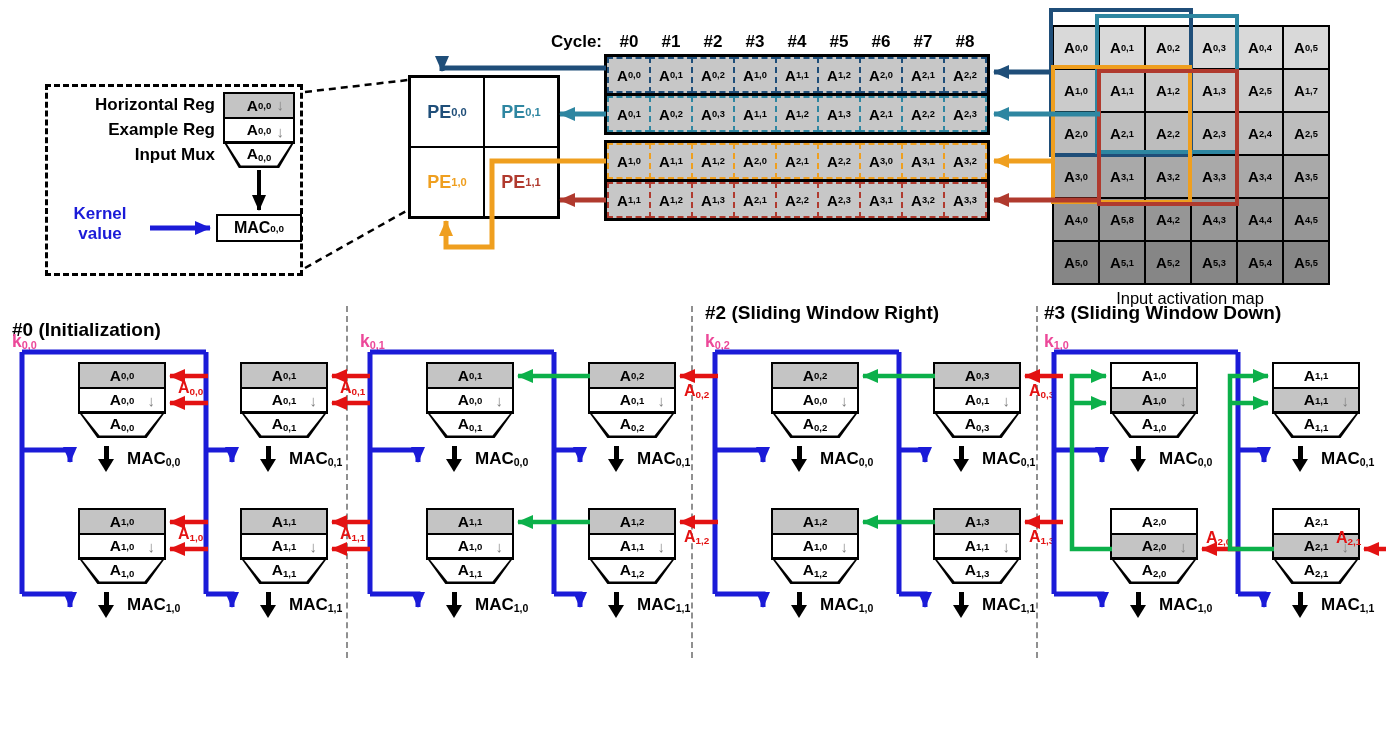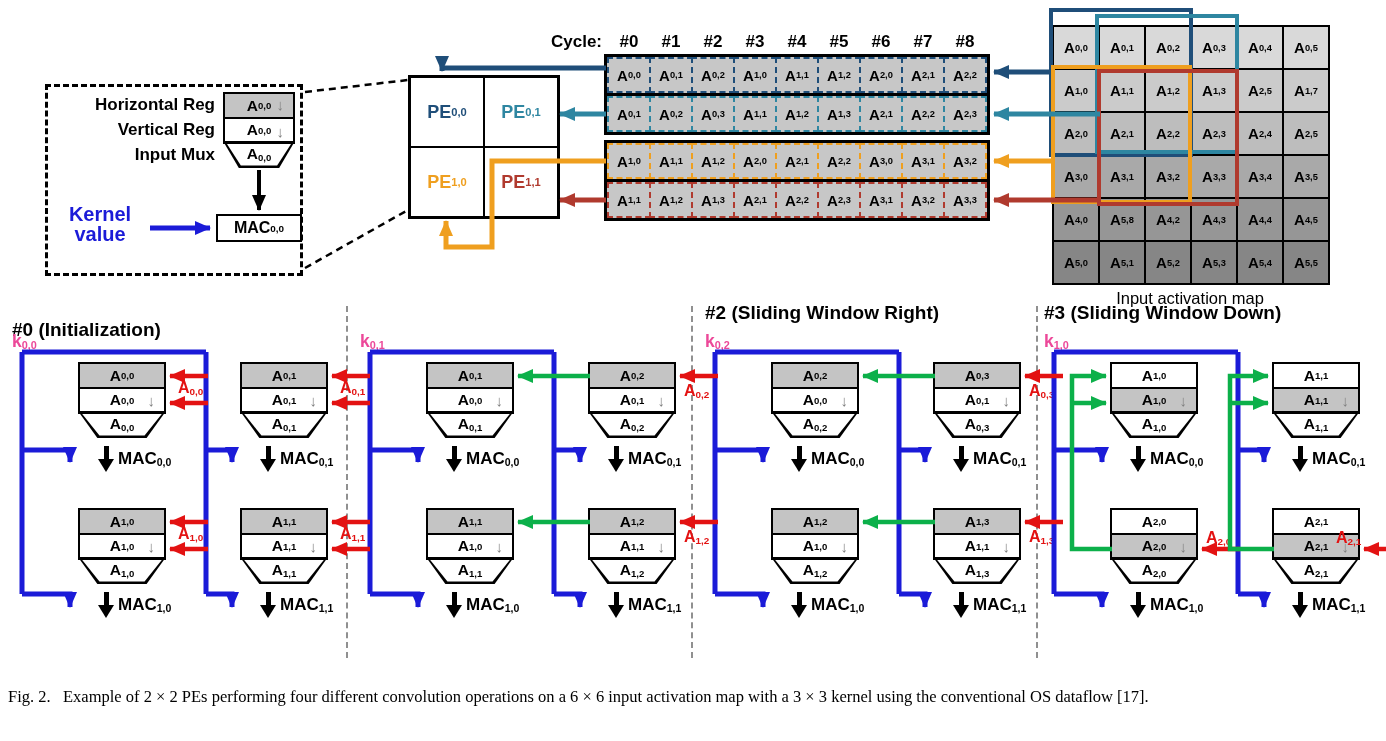--- a/index.html
+++ b/index.html
@@ -10,39 +10,39 @@
   sub{font-size:0.62em;vertical-align:-0.22em}
   svg.overlay{position:absolute;left:0;top:0;width:1386px;height:741px;pointer-events:none;z-index:30}
 
   
   .c-navy{color:#1f4e79}.c-teal{color:#2e86a1}.c-orange{color:#ef9f1f}.c-dred{color:#b03a2e}
   .c-blue{color:#1b1bd8}
 
   
   .detail-box{left:45px;top:84px;width:258px;height:192px;border:3px dashed #000;z-index:5}
   .dlabel{left:50px;width:165px;text-align:right;font-weight:bold;font-size:17px;line-height:20px;z-index:6}
-  .kv-label{left:52px;top:204px;width:96px;text-align:center;font-weight:bold;font-size:20px;line-height:20px;z-index:6}
+  .kv-label{left:52px;top:204px;width:96px;text-align:center;font-weight:bold;font-size:17px;line-height:20px;z-index:6}
   .macbox{left:216px;top:214px;width:86px;height:28px;border:2.5px solid #000;background:#fff;
           display:flex;align-items:center;justify-content:center;font-weight:bold;font-size:16px;z-index:6}
 
   
   .stack{width:88px;z-index:10}
   .reg{height:27px;border:2.5px solid #000;background:#fff;display:flex;align-items:center;
        justify-content:center;font-weight:bold;font-size:15.5px}
   .reg.gray{background:#c4c4c4}
   .reg + .reg,.reg + .mux{margin-top:-2.5px}
   .mux{position:relative;height:27px;background:#000;clip-path:polygon(0 0,100% 0,78% 100%,22% 100%);
        display:flex;align-items:center;justify-content:center;font-weight:bold;font-size:15.5px}
   .mux::before{content:"";position:absolute;left:3px;right:3px;top:2.5px;bottom:2.5px;background:#fff;
        clip-path:polygon(1% 0,99% 0,77.5% 100%,22.5% 100%)}
   .muxt{position:relative;z-index:1}
   .shift{position:absolute;right:11px;top:30px;color:#808080;font-weight:bold;font-size:15px;z-index:2}
 
   
-  .macrow{display:flex;align-items:flex-start;gap:3px;z-index:12}
+  .macrow{display:flex;align-items:flex-start;gap:12px;z-index:12}
   .mac-arrow{width:17px;height:26px;position:relative;flex:none}
   .mac-arrow::before{content:"";position:absolute;left:6px;top:0;width:5px;height:13px;background:#000}
   .mac-arrow::after{content:"";position:absolute;left:0;top:13px;border-left:8.5px solid transparent;
        border-right:8.5px solid transparent;border-top:13px solid #000}
   .mac-label{font-weight:bold;font-size:17px;line-height:26px;white-space:nowrap}
 
   
   .pe-grid{left:408px;top:75px;display:grid;grid-template-columns:74px 74px;grid-auto-rows:70px;
        border:2px solid #000;background:#000;z-index:5}
   .pe-cell{border:1.5px solid #000;background:#fff;display:flex;align-items:center;justify-content:center;
@@ -81,21 +81,21 @@
        line-height:1.33;white-space:pre-wrap;z-index:2}
   .wm{left:1052px;top:650px;font-size:30px;color:#9a9a9a;letter-spacing:1px;z-index:40}
 </style>
 </head>
 <body>
 
 <div id="canvas">
 
   <div class="detail-box abs"></div>
   <div class="dlabel abs" style="top:95px">Horizontal Reg</div>
-  <div class="dlabel abs" style="top:120px">Vertical Reg</div>
+  <div class="dlabel abs" style="top:120px">Example Reg</div>
   <div class="dlabel abs" style="top:145px">Input Mux</div>
 
   <div class="stack abs" style="left:223px;top:92px;width:72px">
     <div class="reg gray">A<sub>0,0</sub></div>
     <div class="reg">A<sub>0,0</sub></div>
     <div class="mux">
         <span class="muxt">A<sub>0,0</sub></span>
       </div>
     <span class="shift" style="top:4px">↓</span>
     <span class="shift" style="top:31px">↓</span>
@@ -549,15 +549,14 @@
       </g>
       <g stroke="#0cb04a" stroke-width="4.5">
         <path d="M1112 549 L1072 549 L1072 376 L1106 376" marker-end="url(#m-green)"></path>
         <path d="M1072 403 L1106 403" marker-end="url(#m-green)"></path>
         <path d="M1274 549 L1230 549 L1230 376 L1268 376" marker-end="url(#m-green)"></path>
         <path d="M1230 403 L1268 403" marker-end="url(#m-green)"></path>
       </g>
     </g>
   </svg>
 
-  <div class="caption abs">Fig. 2.   Example of 2 × 2 PEs performing four different convolution operations on a 6 × 6 input activation map with a 3 × 3 kernel using the conventional OS dataflow [17].</div>
 
 </div>
 
 </body></html>

